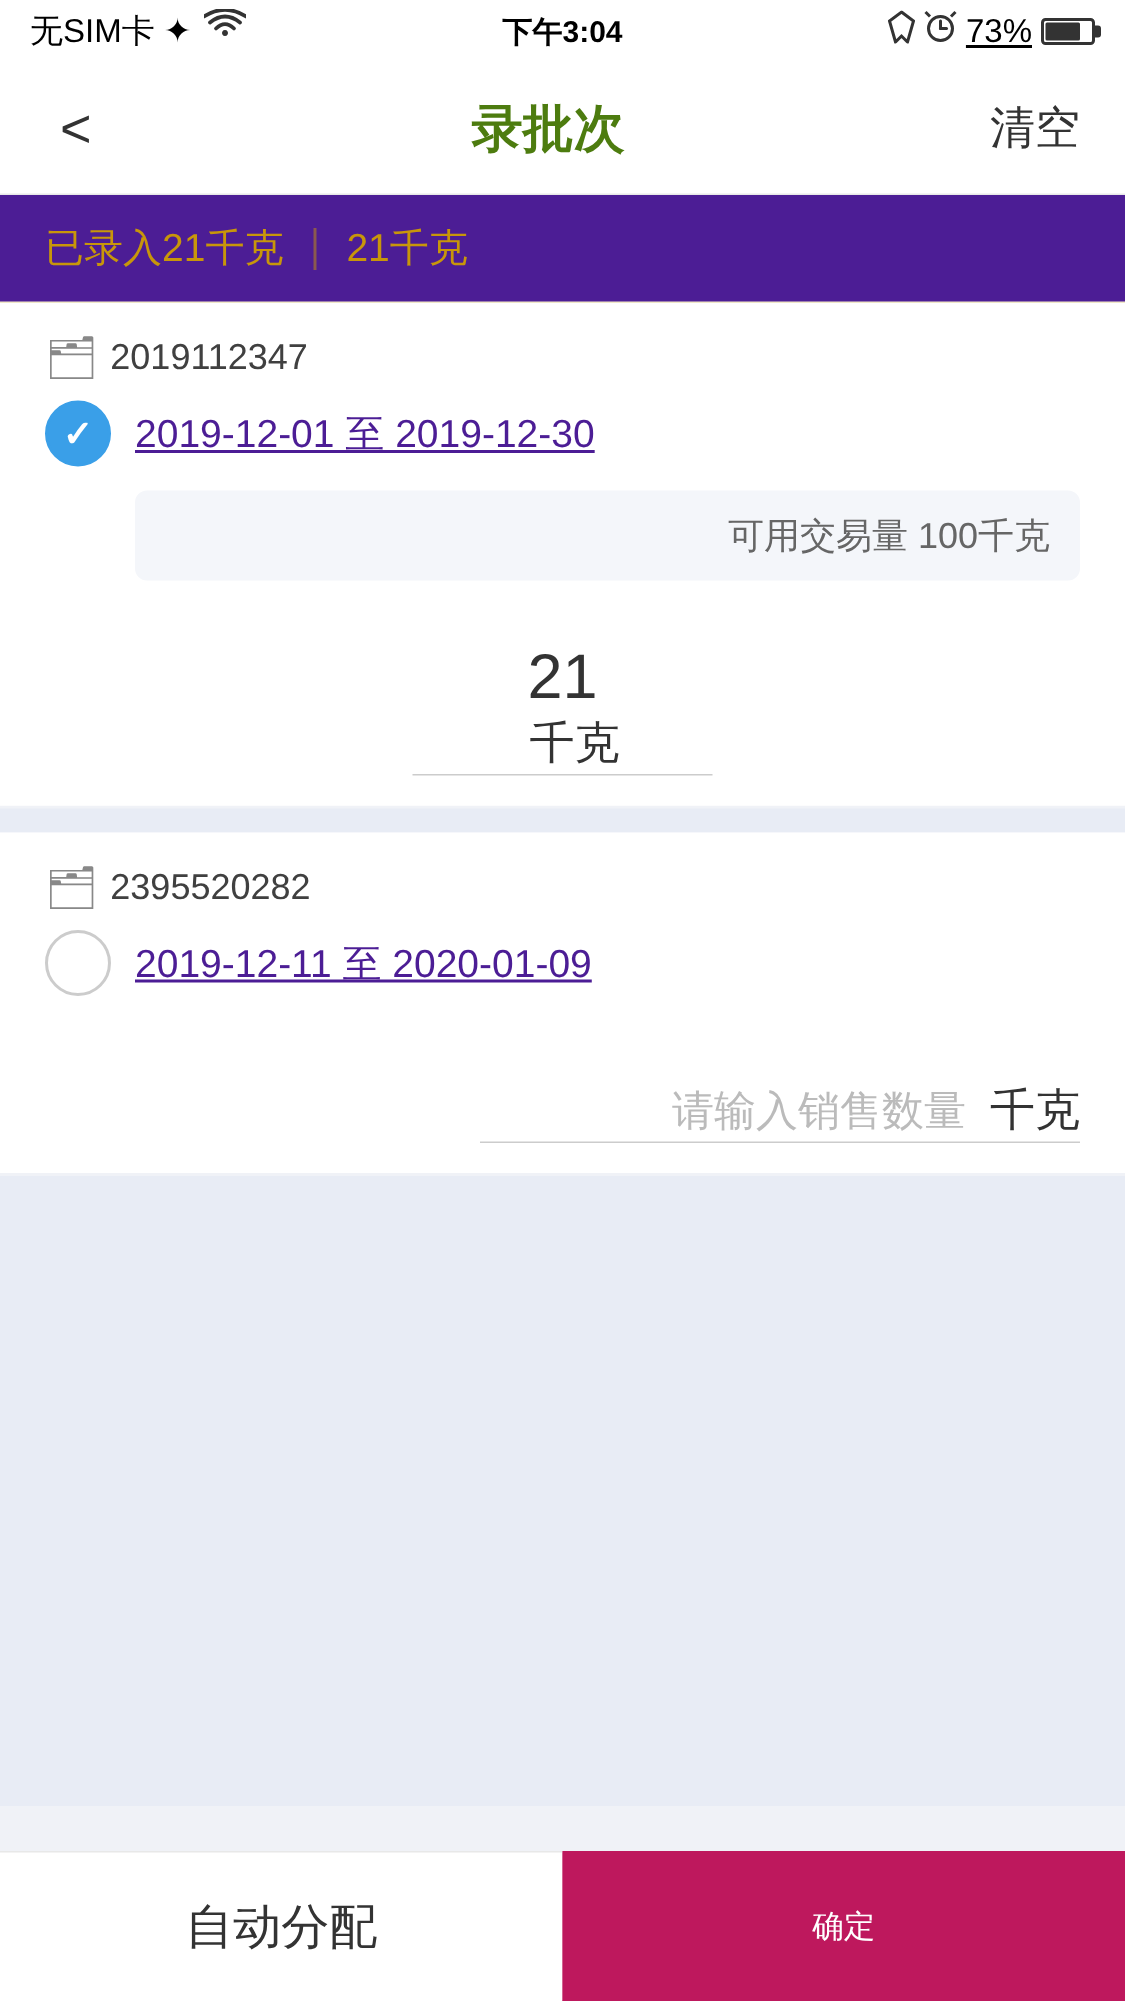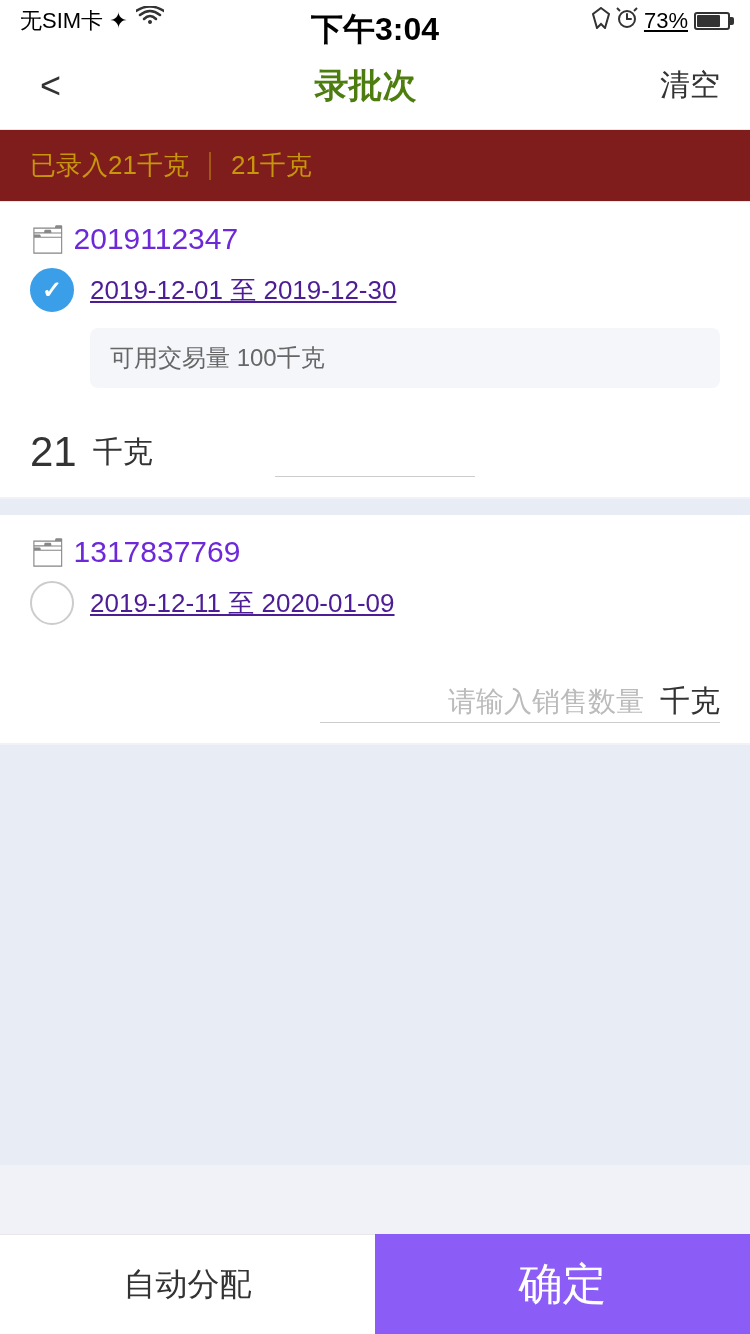--- a/index.html
+++ b/index.html
@@ -23,21 +23,21 @@
       padding: 0 20px;
       font-size: 24px;
       font-weight: 500;
     }
     .status-left {
       display: flex;
       gap: 8px;
       font-size: 22px;
     }
     .status-center {
-      font-size: 32px;
+      font-size: 20px;
       font-weight: 600;
       position: absolute;
       left: 50%;
       transform: translateX(-50%);
       top: 8px;
     }
     .status-right {
       display: flex;
       align-items: center;
       gap: 6px;
@@ -97,21 +97,21 @@
     }
     .nav-clear {
       font-size: 30px;
       color: #333;
       cursor: pointer;
     }
 
     
     .info-bar {
       width: 750px;
-      background: #7f1d1d;
+      background: #4c1d95;
       padding: 18px 30px;
       display: flex;
       align-items: center;
       border-bottom: 1px solid #f0e8c8;
     }
     .info-bar-text {
       font-size: 26px;
       color: #c8960a;
     }
     .info-bar-divider {
@@ -142,22 +142,22 @@
       display: flex;
       align-items: center;
       margin-bottom: 12px;
       gap: 8px;
     }
     .batch-icon {
       font-size: 28px;
       color: #888;
     }
     .batch-id {
-      font-size: 30px;
-      color: #6d28d9;
+      font-size: 24px;
+      color: #404040;
       font-weight: 500;
     }
 
     .batch-date-row {
       display: flex;
       align-items: center;
       gap: 16px;
       margin-bottom: 16px;
     }
     .radio-btn {
@@ -187,28 +187,30 @@
       text-decoration: underline;
     }
 
     .available-box {
       background: #f4f6fa;
       border-radius: 8px;
       padding: 14px 20px;
       font-size: 24px;
       color: #666;
       margin-left: 60px;
+      text-align: right;
     }
 
     
     .quantity-row {
       display: flex;
       align-items: center;
-      justify-content: flex-start;
+      justify-content: center;
       padding: 16px 30px 0 30px;
+      flex-direction: column;
     }
     .quantity-value {
       font-size: 42px;
       color: #333;
       font-weight: 400;
     }
     .quantity-unit {
       font-size: 30px;
       color: #333;
       margin-left: 16px;
@@ -284,22 +286,22 @@
       border: none;
       cursor: pointer;
       display: flex;
       align-items: center;
       justify-content: center;
       border-top: 1px solid #e8e8e8;
       text-align: center;
     }
     .btn-confirm {
       flex: 1;
-      background: #8b5cf6;
-      font-size: 44px;
+      background: #be185d;
+      font-size: 21px;
       color: #fff;
       border: none;
       cursor: pointer;
       display: flex;
       align-items: center;
       justify-content: center;
     }
 
     .content-scroll {
       padding-bottom: 100px;
@@ -377,21 +379,21 @@
       <div class="quantity-underline"></div>
     </div>
   </div>
 
   <div class="section-divider"></div>
 
   <div class="card">
     <div class="card-inner">
       <div class="batch-header">
         <span class="batch-icon">🗂</span>
-        <span class="batch-id">1317837769</span>
+        <span class="batch-id">2395520282</span>
       </div>
       <div class="batch-date-row">
         <div class="radio-btn"></div>
         <span class="batch-date">2019-12-11 至 2020-01-09</span>
       </div>
     </div>
     <div class="input-section">
       <div class="input-row">
         <span class="input-placeholder">请输入销售数量</span>
         <span class="input-unit">千克</span>

